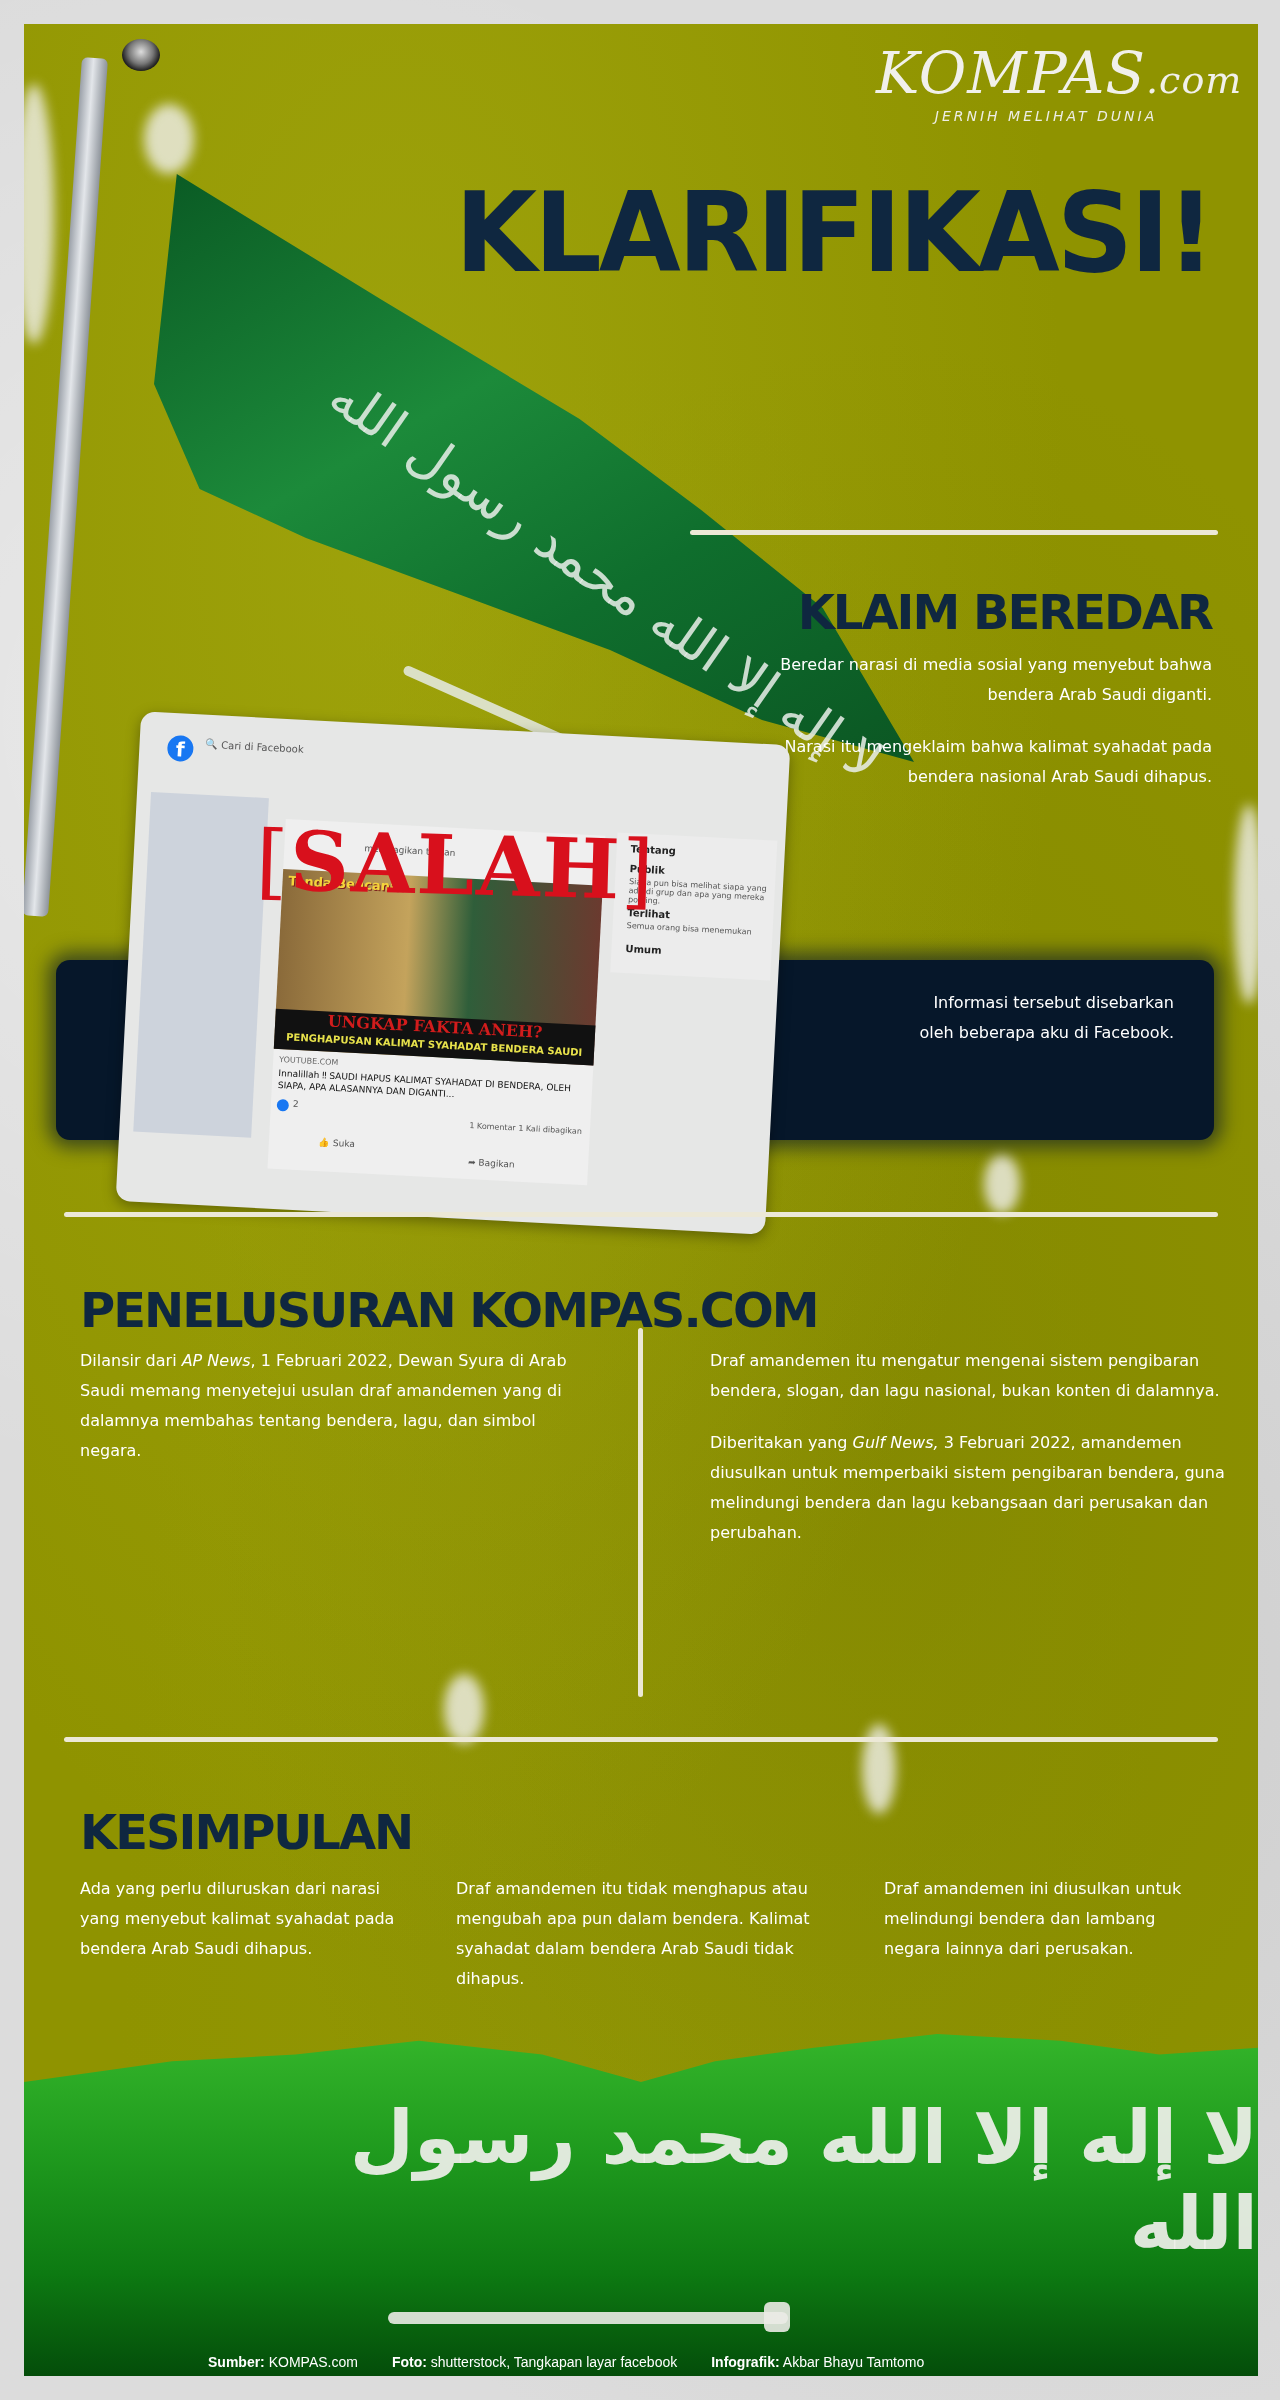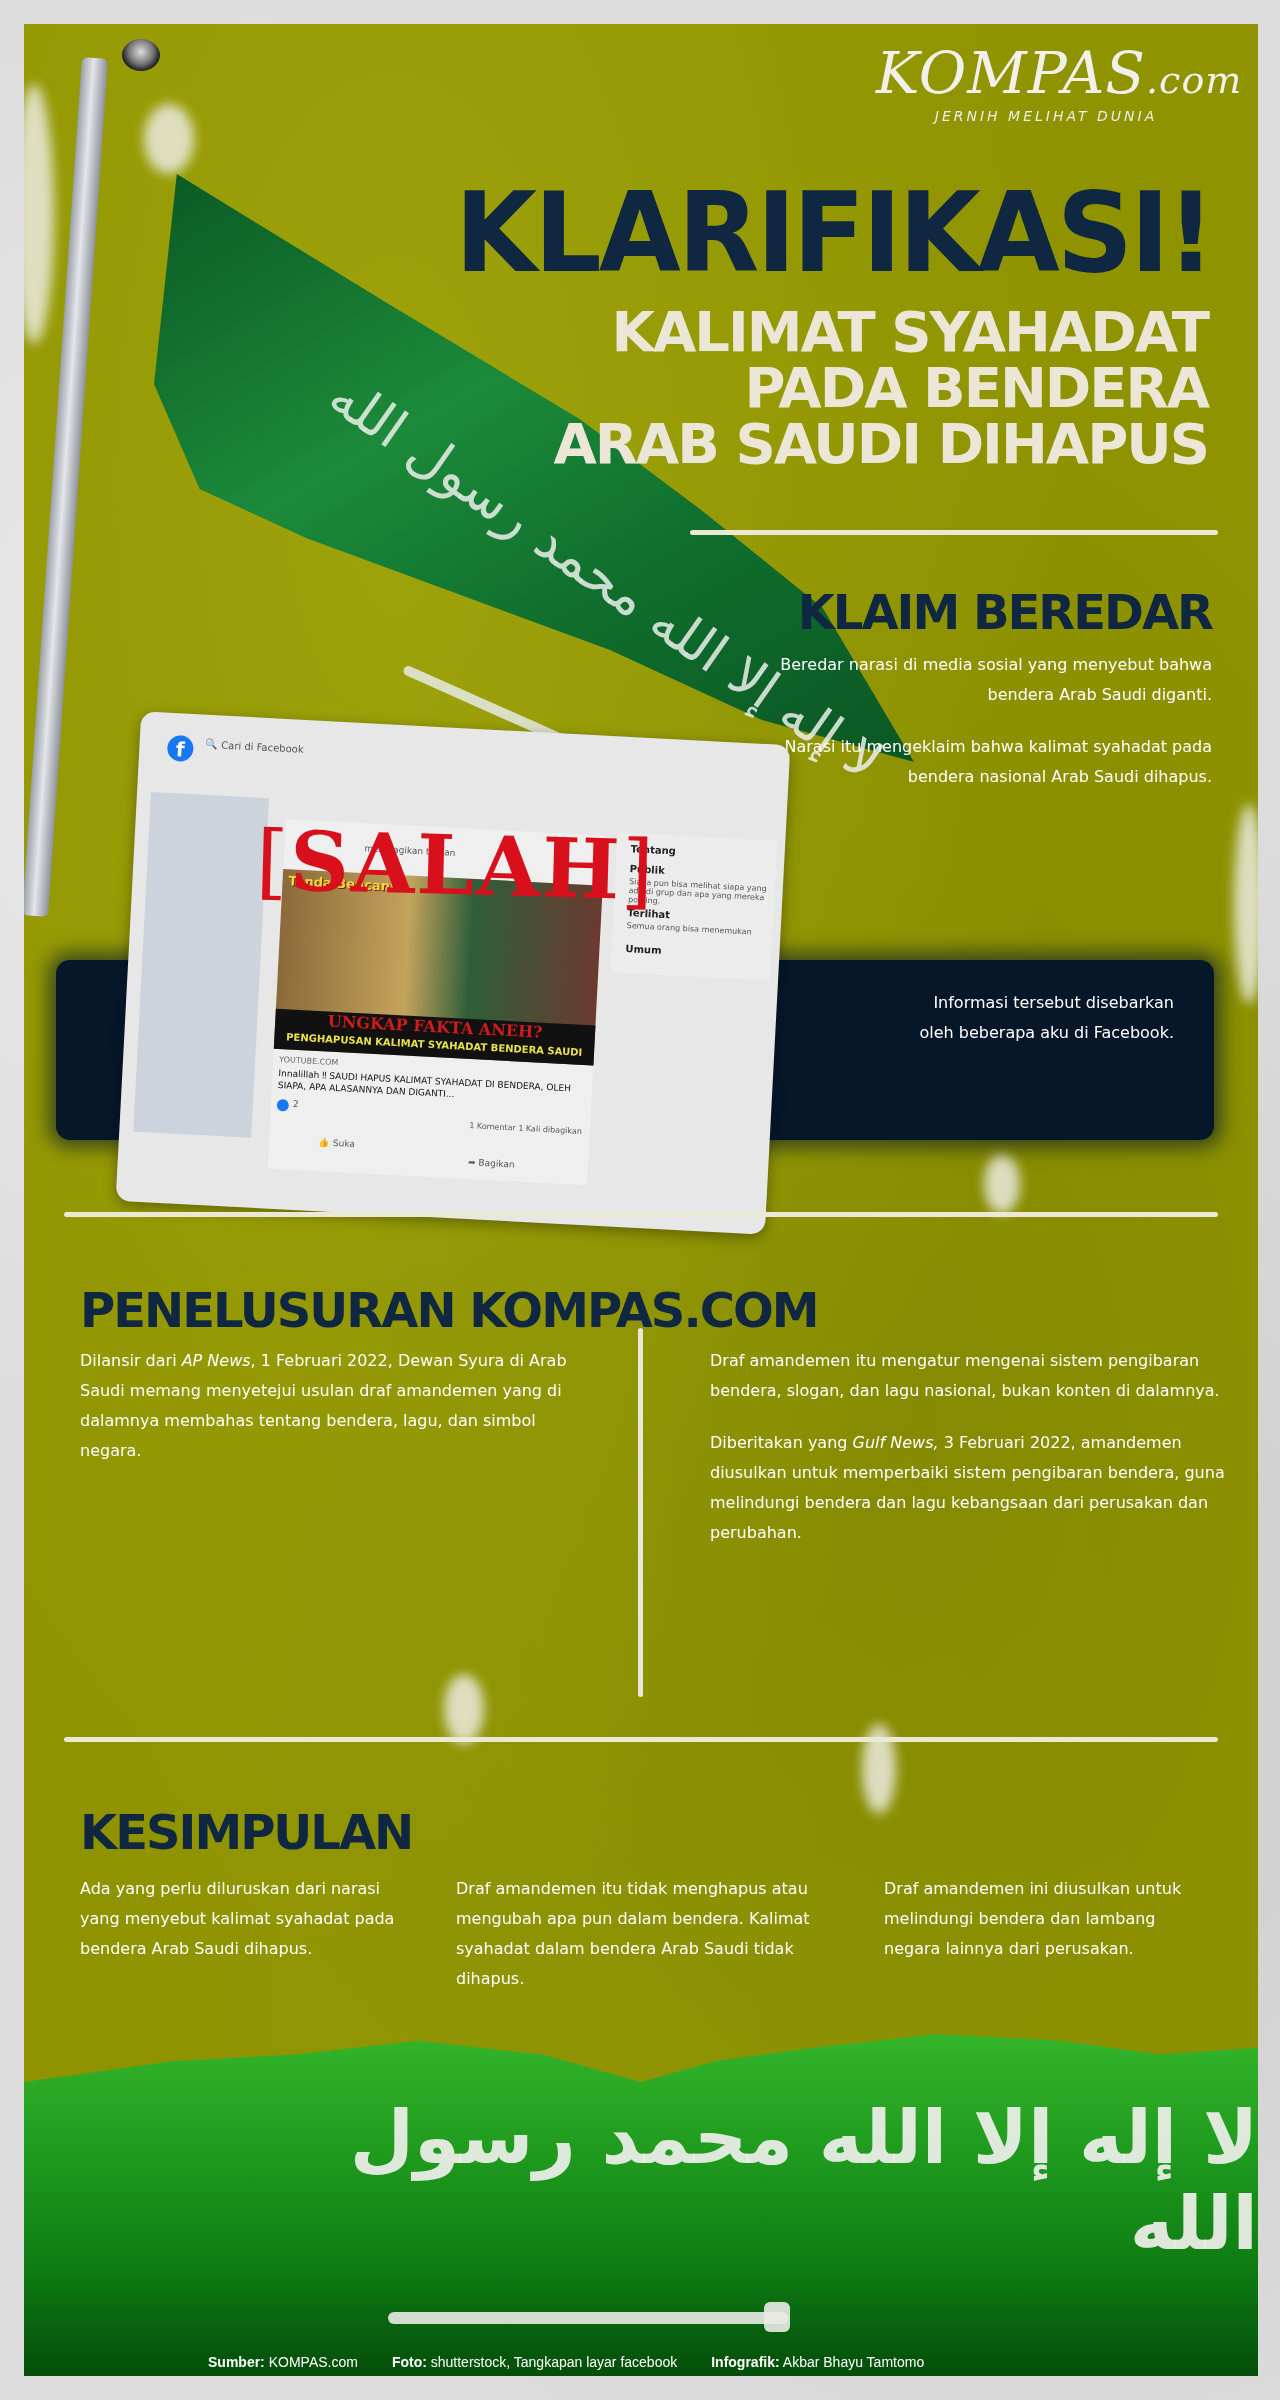--- a/index.html
+++ b/index.html
@@ -140,25 +140,20 @@
   <div class="flag-top"></div>
   <div class="flag-script-top">لا إله إلا الله محمد رسول الله</div>
   <div class="flag-sword-top"></div>
 
   <div class="logo">
     <div class="logo-main"><span>KOMPAS</span><span class="com">.com</span></div>
     <div class="logo-tag">JERNIH MELIHAT DUNIA</div>
   </div>
 
   <div class="title-main">KLARIFIKASI!</div>
-  <div class="subtitle">
-    <div>KALIMAT SYAHADAT</div>
-    <div>PADA BENDERA</div>
-    <div>ARAB SAUDI DIHAPUS</div>
-  </div>
 
   <div class="hline" style="left:666px; top:506px; width:528px;"></div>
 
   <div class="section-heading" style="right:46px; top:564px;">KLAIM BEREDAR</div>
   <div class="body-text right" style="right:46px; top:626px; width:440px;">
     <p>Beredar narasi di media sosial yang menyebut bahwa bendera Arab Saudi diganti.</p>
     <p>Narasi itu mengeklaim bahwa kalimat syahadat pada bendera nasional Arab Saudi dihapus.</p>
   </div>
 
   <div class="dark-box" style="left:32px; top:936px; width:1158px; height:180px;"></div>

